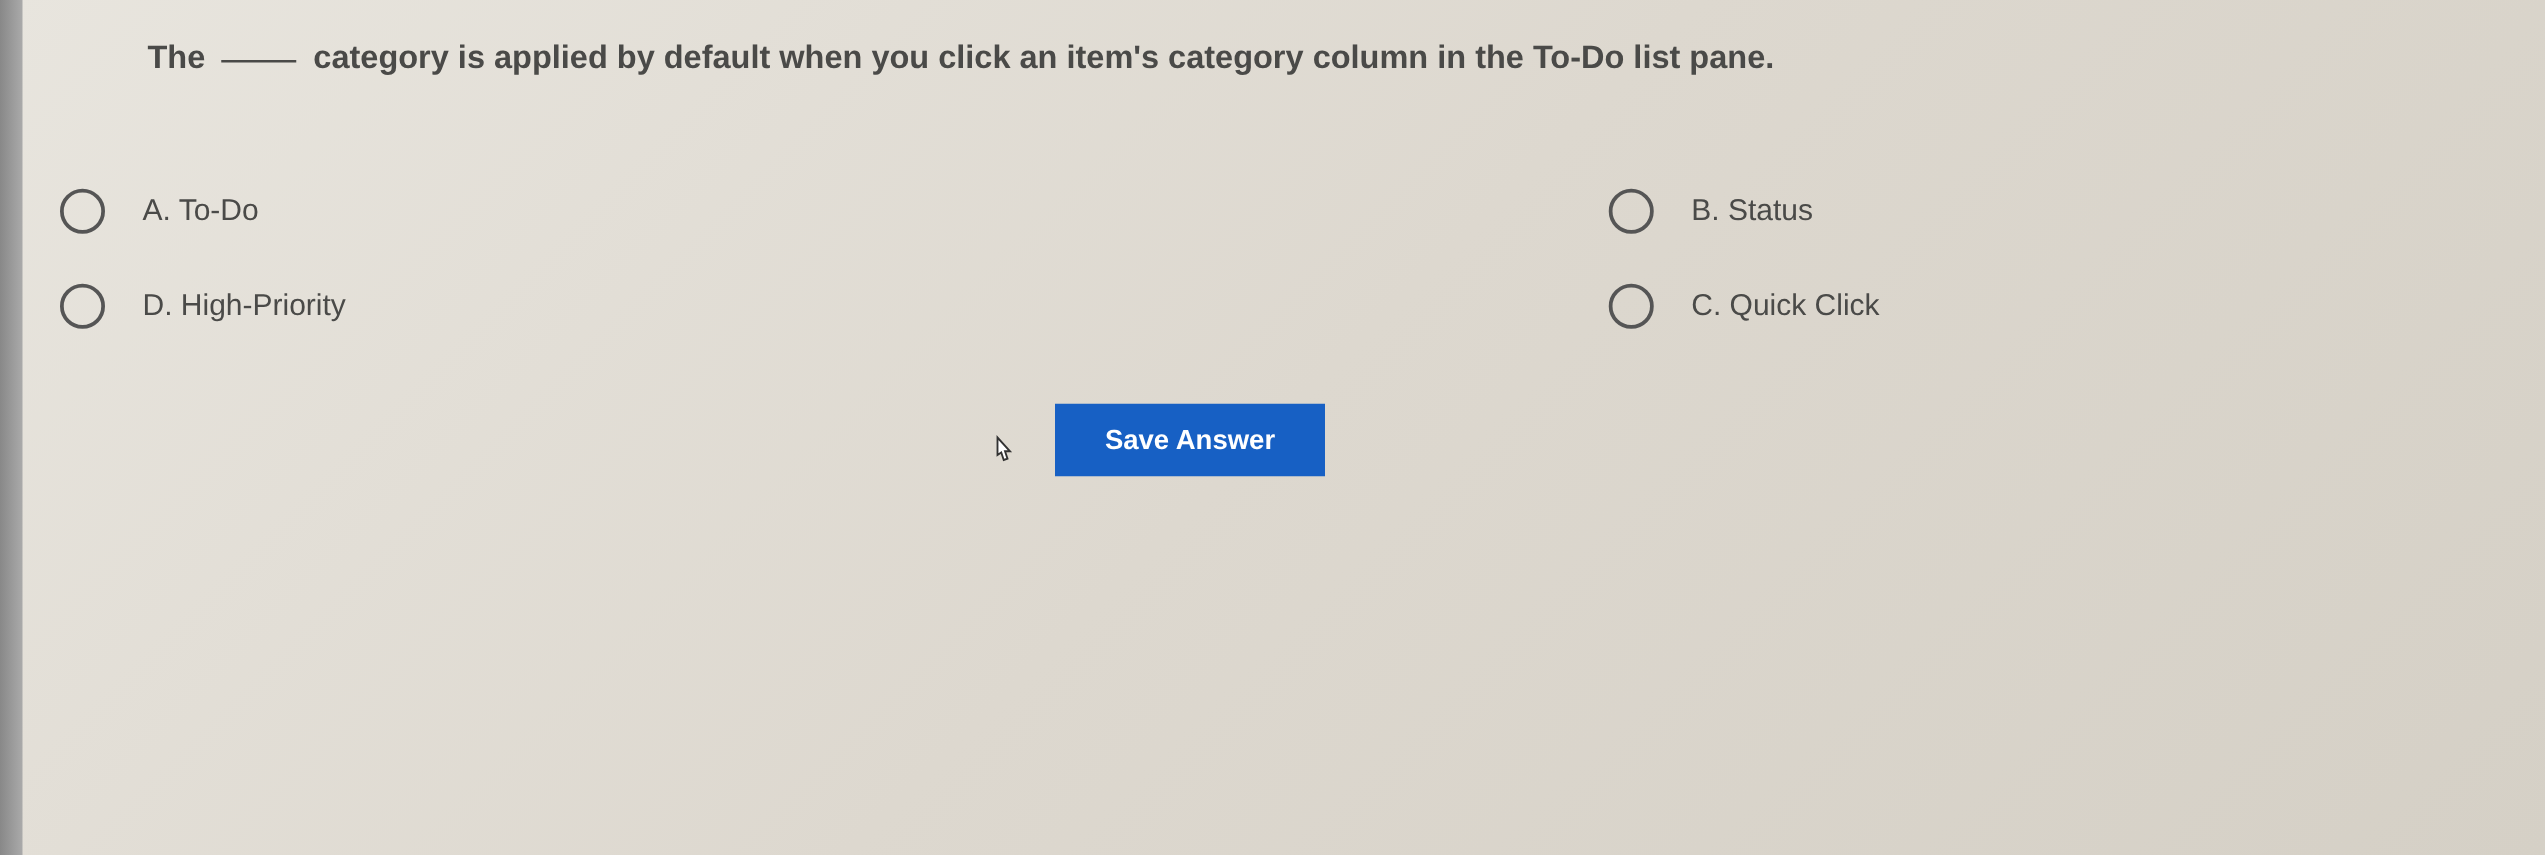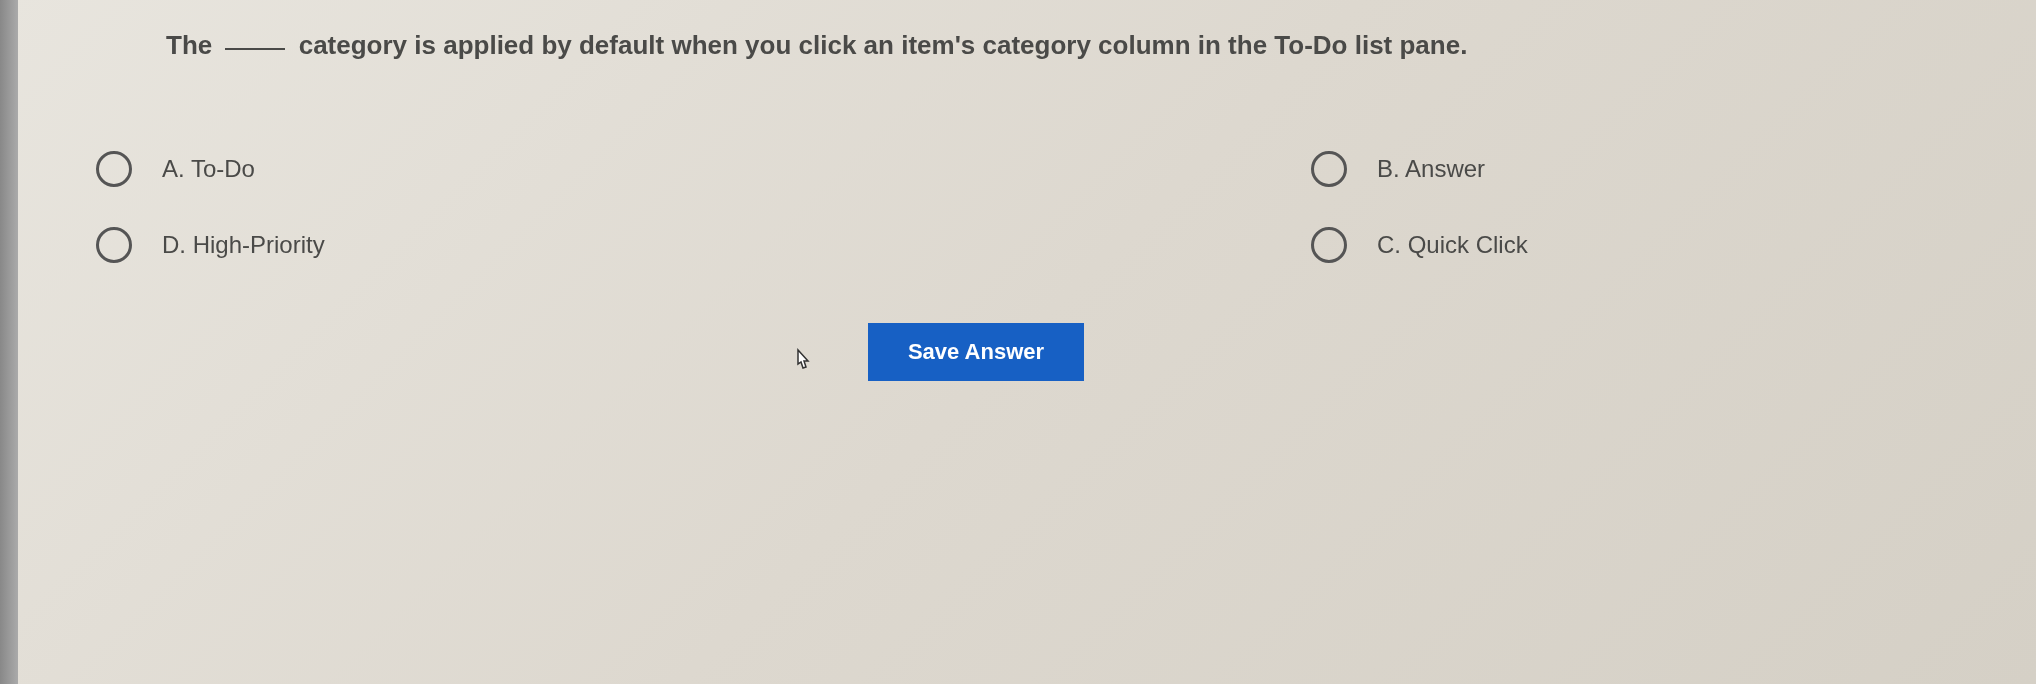--- a/index.html
+++ b/index.html
@@ -9,21 +9,21 @@
     }
     body {
       font-family: Arial, Helvetica, sans-serif;
       background: linear-gradient(135deg, #e8e5de 0%, #ddd8cf 50%, #d5d0c6 100%);
       width: 2036px;
       height: 684px;
       position: relative;
       overflow: hidden;
     }
     .question-container {
-      padding: 30px 60px 0 96px;
+      padding: 30px 60px 0 48px;
     }
     .question-text {
       font-size: 26px;
       font-weight: bold;
       color: #4a4a48;
       margin-left: 70px;
       margin-bottom: 90px;
     }
     .blank {
       display: inline-block;
@@ -102,21 +102,21 @@
     <span>The </span><span class="blank"></span><span> category is applied by default when you click an item's category column in the To-Do list pane.</span>
   </div>
 
   <div class="options-grid">
     <div class="option">
       <div class="radio-circle"></div>
       <span class="option-label">A. To-Do</span>
     </div>
     <div class="option">
       <div class="radio-circle"></div>
-      <span class="option-label">B. Answer</span>
+      <span class="option-label">B. Status</span>
     </div>
     <div class="option">
       <div class="radio-circle"></div>
       <span class="option-label">D. High-Priority</span>
     </div>
     <div class="option">
       <div class="radio-circle"></div>
       <span class="option-label">C. Quick Click</span>
     </div>
   </div>

